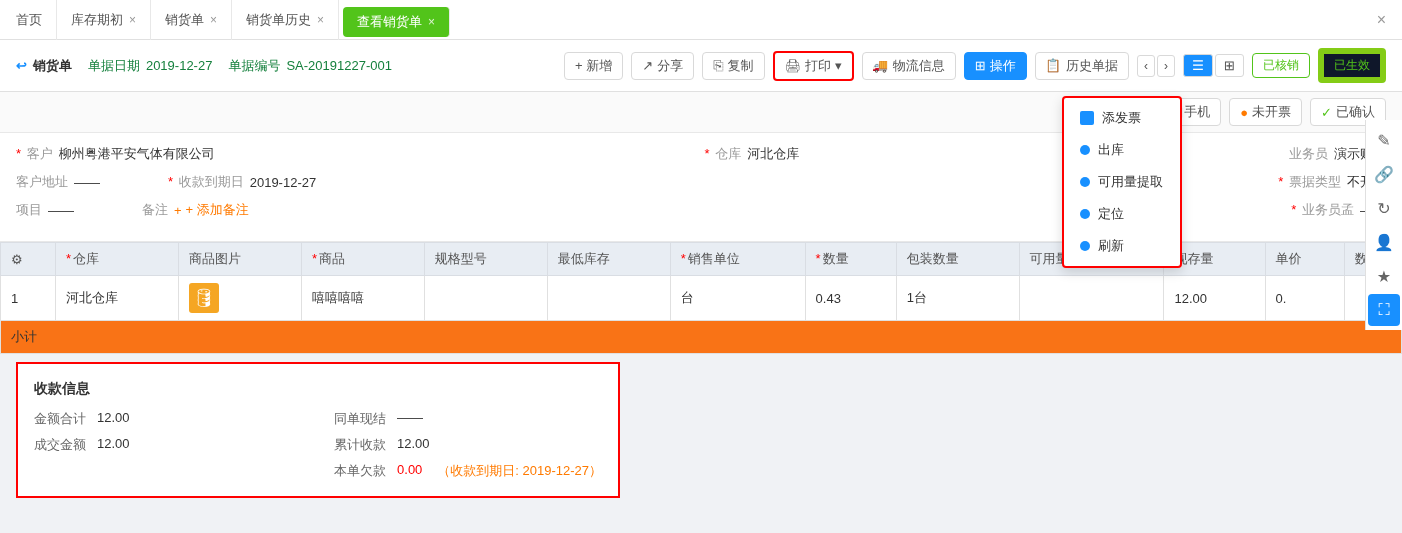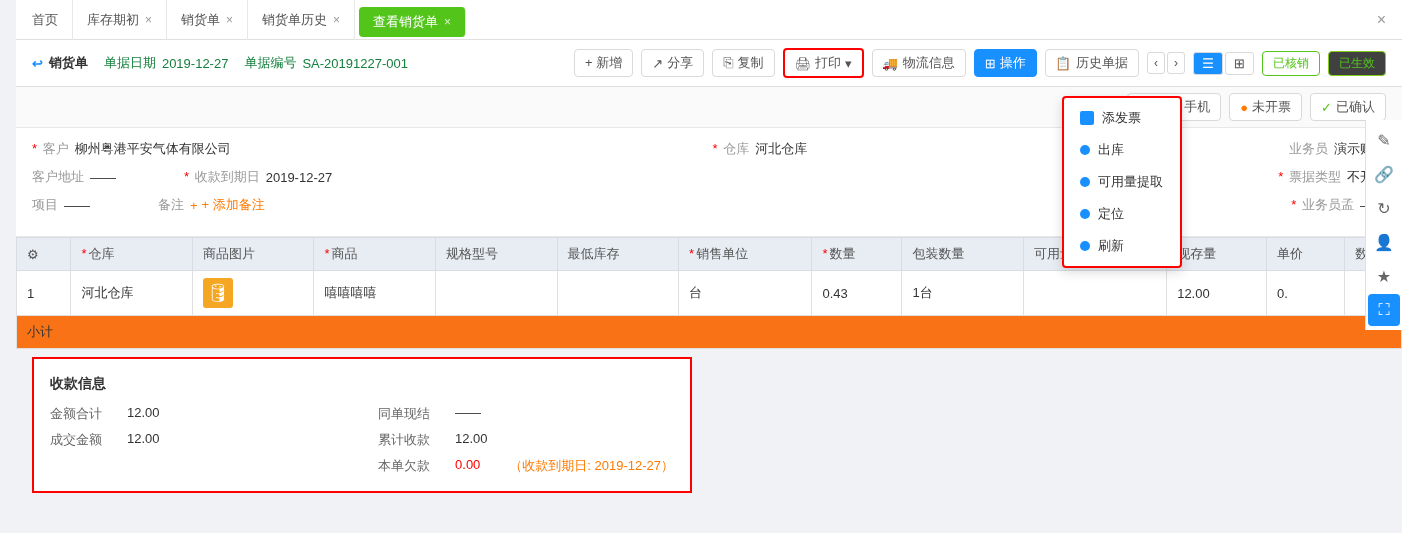--- a/index.html
+++ b/index.html
@@ -63,21 +63,21 @@
     tr.subtotal td { background: #f97316; }
     .th-required { color: red; margin-right: 2px; }
 
     
     .bottom-info {
       background: #fff; margin: 0; padding: 16px; border: 2px solid red;
       display: inline-block; min-width: 520px; margin: 8px 16px;
     }
     .bottom-title { font-weight: bold; font-size: 14px; margin-bottom: 12px; }
     .info-grid { display: grid; grid-template-columns: 1fr 1fr; gap: 8px 32px; }
-    .info-row { display: flex; gap: 25px; }
+    .info-row { display: flex; gap: 11px; }
     .info-label { color: #666; white-space: nowrap; }
     .info-value { color: #333; }
     .info-value.red { color: red; }
 
     
     .right-sidebar {
       position: fixed; right: 0; top: 120px;
       display: flex; flex-direction: column; gap: 2px;
       background: #fff; border-left: 1px solid #e0e0e0; padding: 4px 2px;
     }
@@ -93,31 +93,31 @@
     }
     .dropdown-item {
       display: flex; align-items: center; gap: 8px; padding: 7px 16px;
       cursor: pointer; font-size: 13px; color: #333;
     }
     .dropdown-icon { width: 14px; height: 14px; border-radius: 2px; display: inline-block; }
     .icon-square { background: #1890ff; }
     .icon-circle { width: 10px; height: 10px; border-radius: 50%; background: #1890ff; display: inline-block; }
 
     .status-badge { display: inline-flex; align-items: center; padding: 3px 10px; border-radius: 4px; font-size: 12px; }
-    .badge-green { background: #404040; color: #52c41a; border: 1px solid #84cc16; }
+    .badge-green { background: #0f172a; color: #52c41a; border: 6px solid #84cc16; }
     .badge-outline { background: #fff; color: #52c41a; border: 1px solid #52c41a; border-radius: 4px; padding: 3px 10px; font-size: 12px; }
     .nav-arrows { display: flex; gap: 2px; }
     .nav-arrow { padding: 3px 6px; border: 1px solid #d9d9d9; border-radius: 3px; cursor: pointer; color: #555; font-size: 12px; background: #fff; }
     .view-toggle { display: flex; gap: 2px; }
     .view-btn { padding: 3px 8px; border: 1px solid #d9d9d9; border-radius: 3px; cursor: pointer; background: #1890ff; color: #fff; }
     .view-btn.inactive { background: #fff; color: #555; }
 
     .product-img { width: 30px; height: 30px; background: #f5a623; border-radius: 3px; display: flex; align-items: center; justify-content: center; }
 
-    .wrapper { position: relative; padding-left: 16px; }
+    .wrapper { position: relative; }
   </style>
 </head>
 <body>
 
 <div class="wrapper">
 
   <div class="tab-bar">
     <div class="tab-item">
       <span>首页</span>
     </div>

